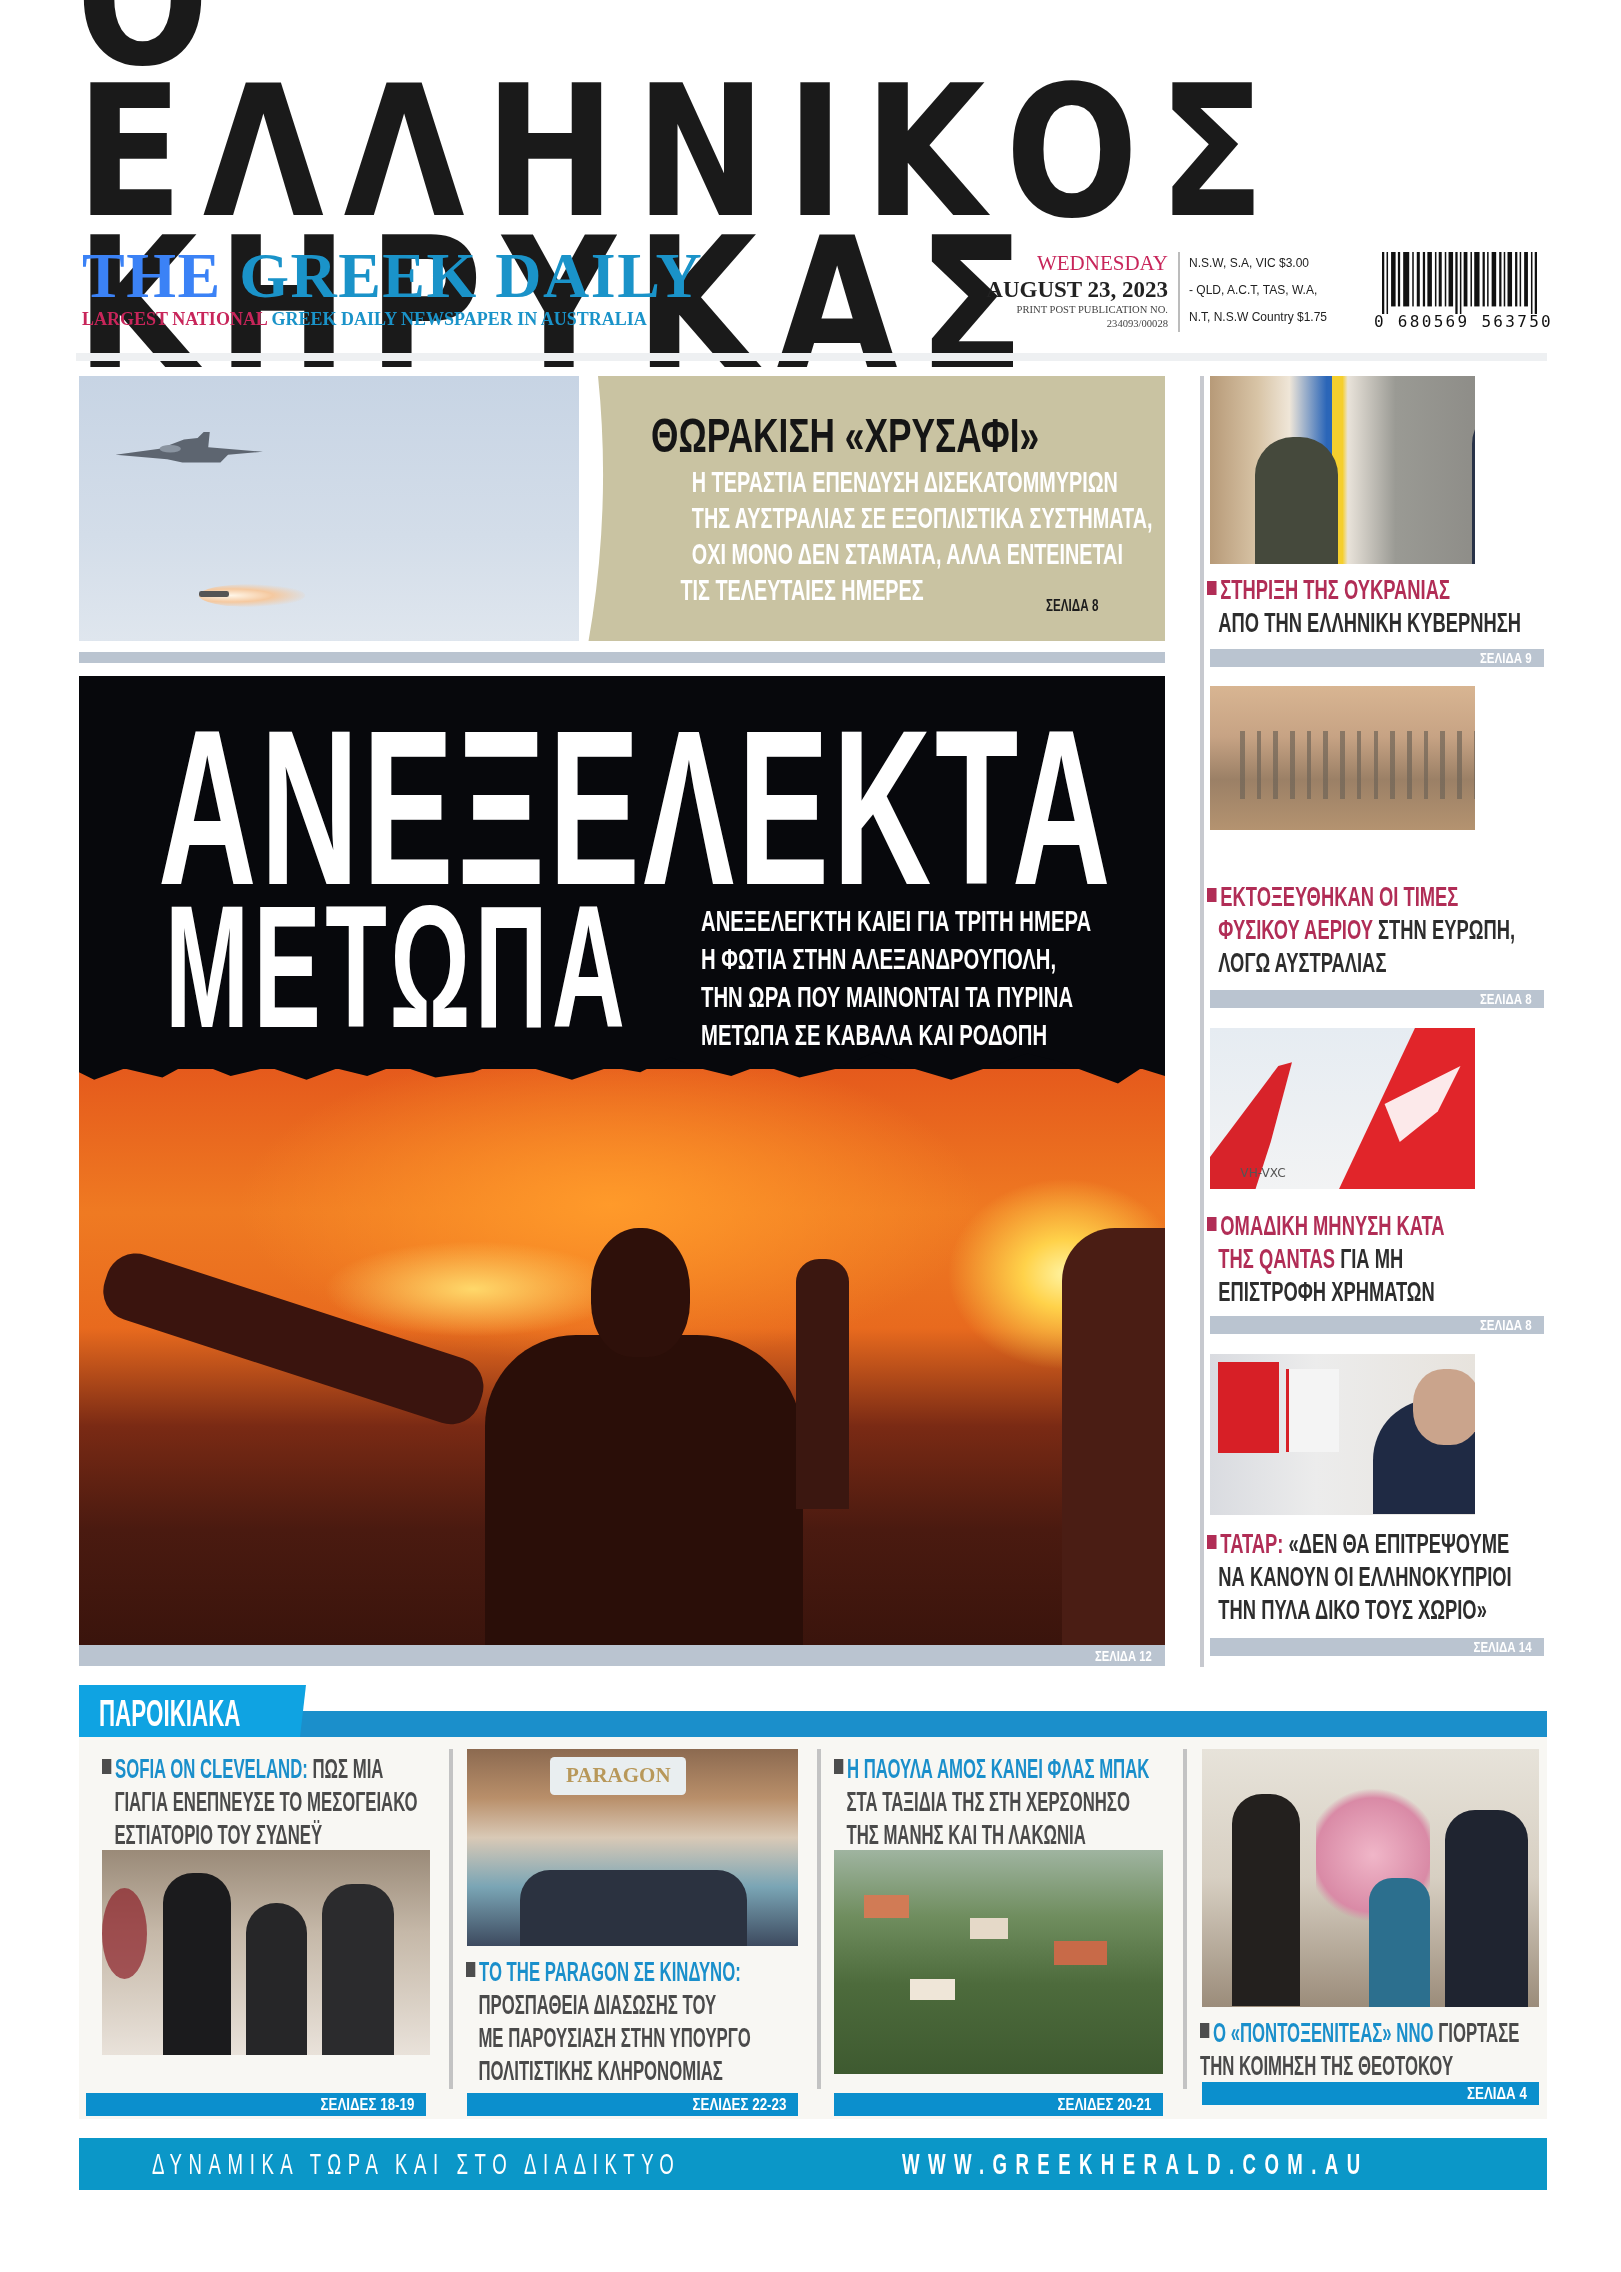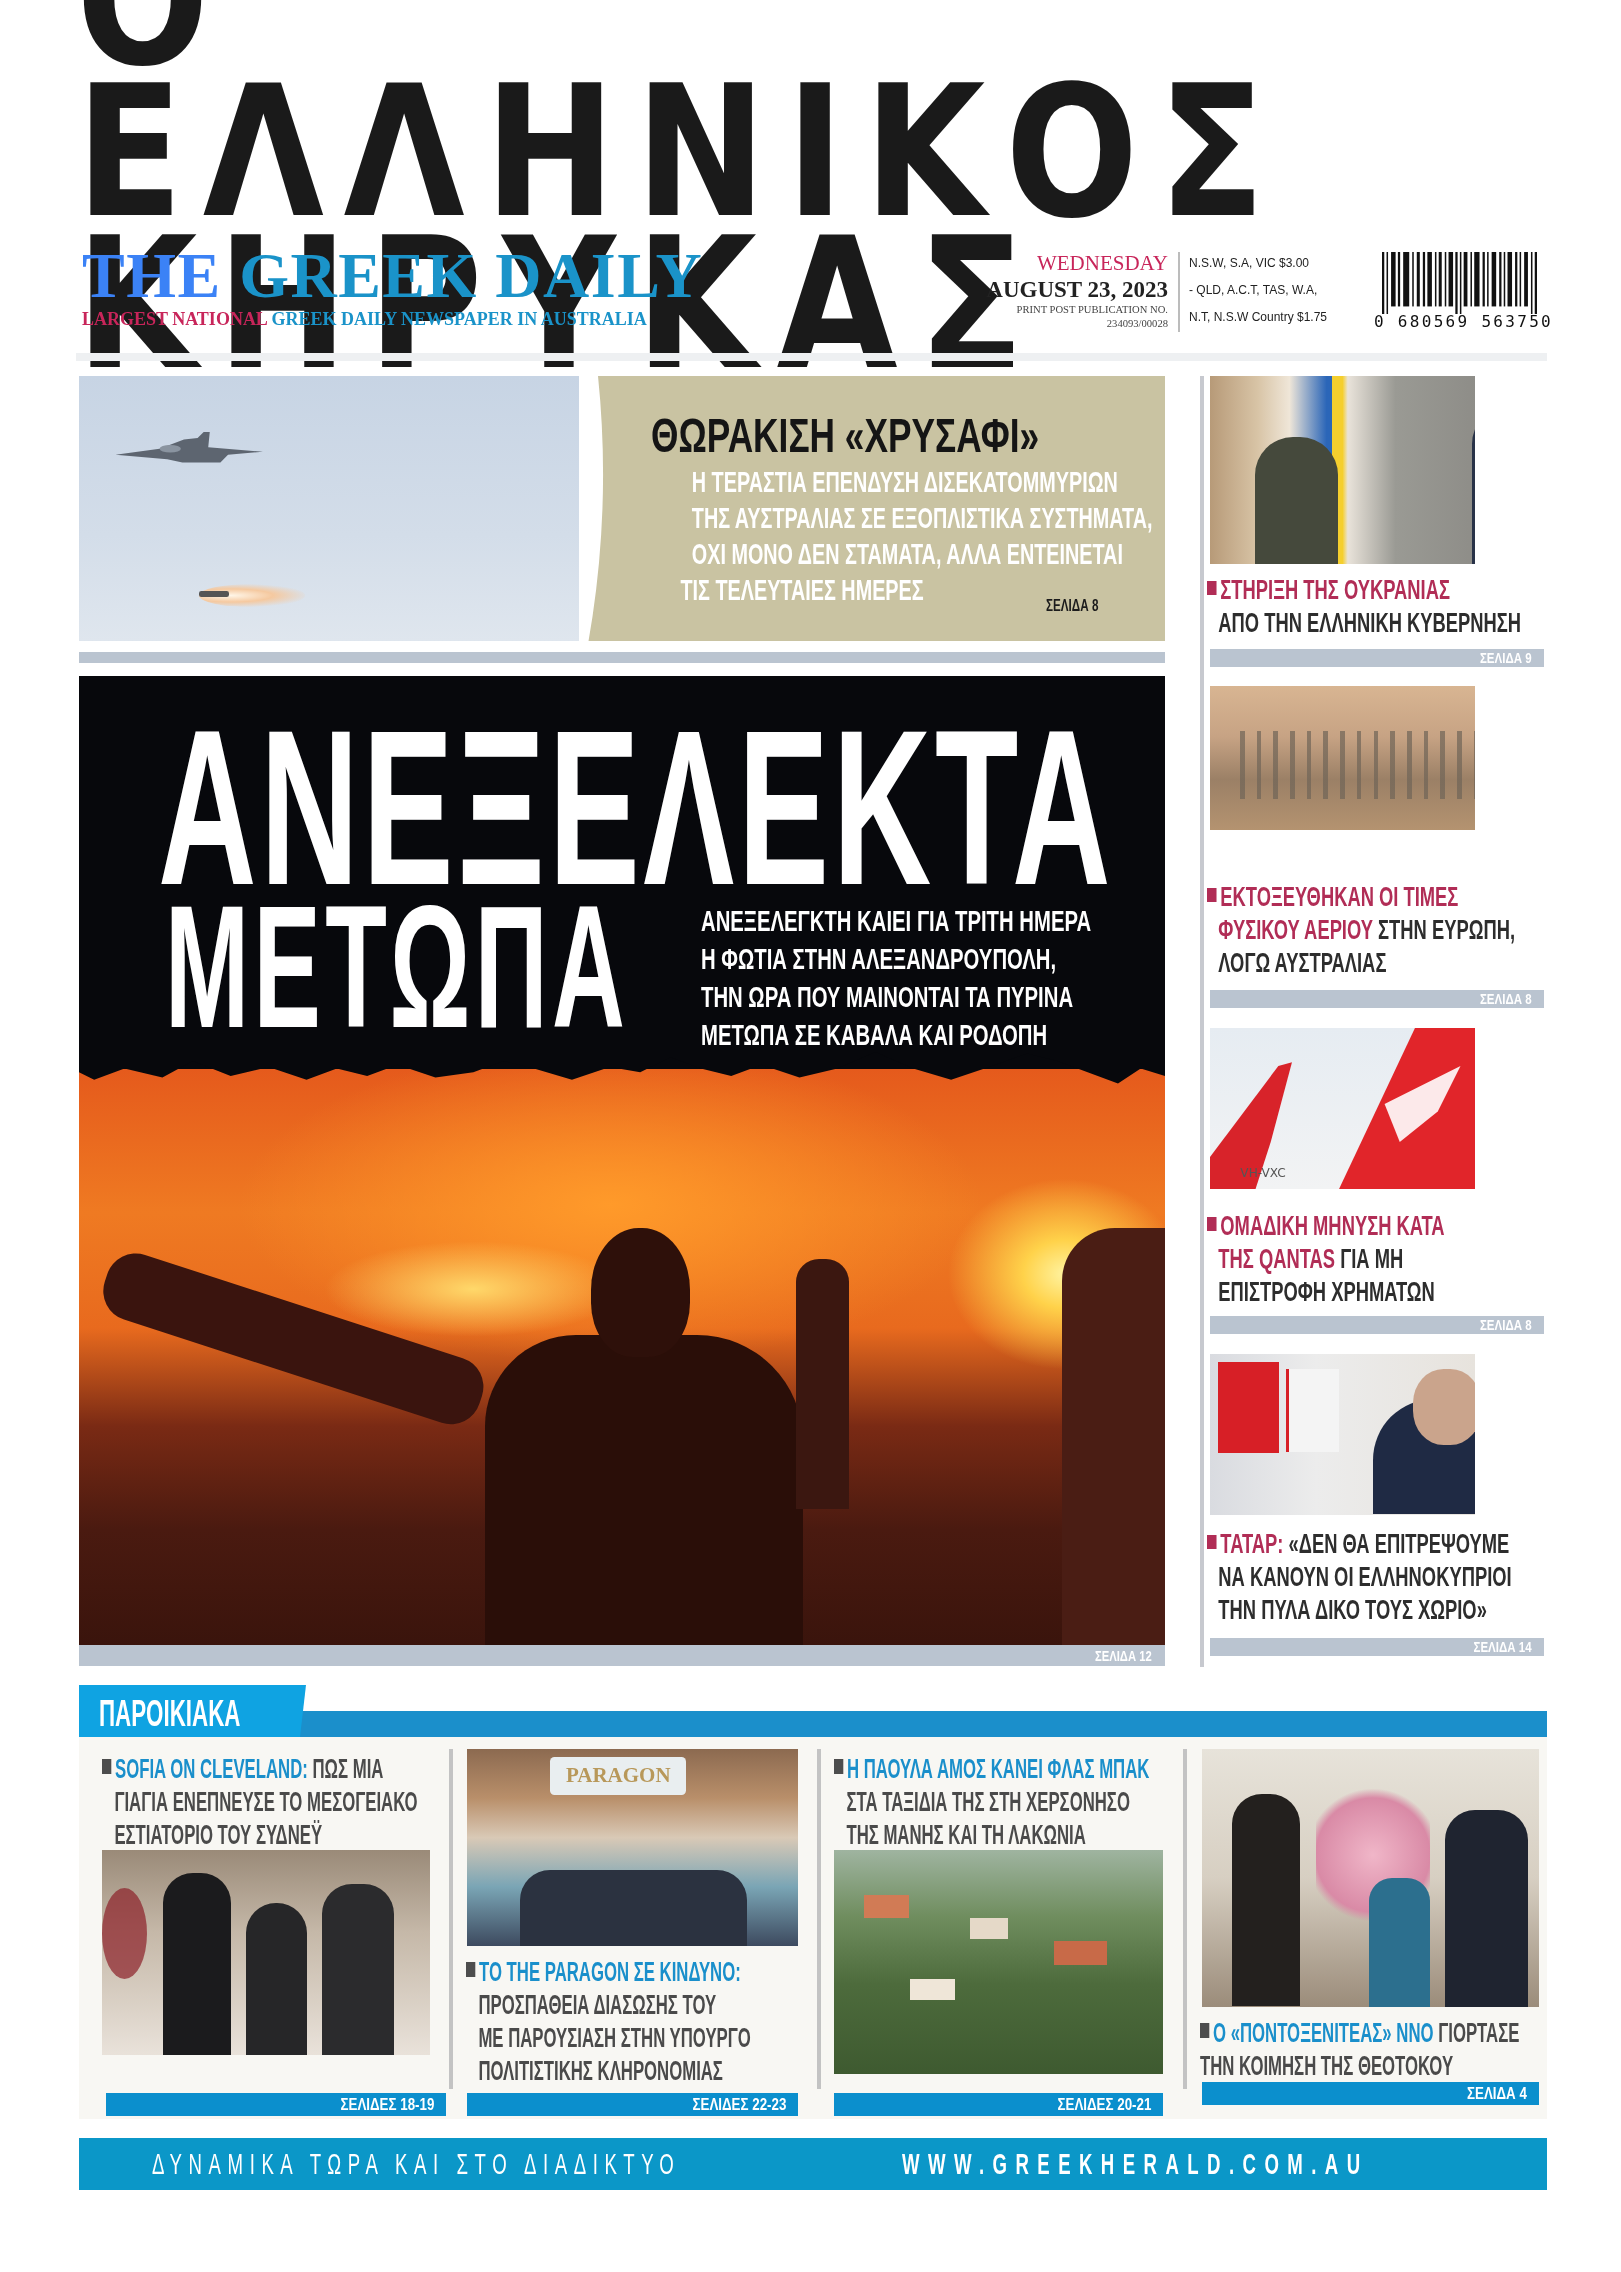--- a/index.html
+++ b/index.html
@@ -271,21 +271,21 @@
   <div class="line"><span class="gray-sq"></span><span class="blue">SOFIA ON CLEVELAND:</span><span> ΠΩΣ ΜΙΑ</span></div>
   <div class="line" style="padding-left:20px;">ΓΙΑΓΙΑ ΕΝΕΠΝΕΥΣΕ ΤΟ ΜΕΣΟΓΕΙΑΚΟ</div>
   <div class="line" style="padding-left:20px;">ΕΣΤΙΑΤΟΡΙΟ ΤΟΥ ΣΥΔΝΕΫ</div>
 </div>
 <div class="par-photo" style="left:102px;top:1850px;width:328px;height:205px;background:linear-gradient(180deg,#9a8a78 0%,#c5b8a8 40%,#e9e2da 100%);">
   <div style="position:absolute;left:61px;top:23px;width:68px;height:182px;background:#1b1b1d;border-radius:30px 30px 0 0;"></div>
   <div style="position:absolute;left:144px;top:53px;width:61px;height:152px;background:#262628;border-radius:30px 30px 0 0;"></div>
   <div style="position:absolute;left:220px;top:34px;width:72px;height:171px;background:#2b2b2d;border-radius:30px 30px 0 0;"></div>
   <div style="position:absolute;left:0;top:38px;width:45px;height:91px;background:#8b1f28;opacity:.7;border-radius:50%;"></div>
 </div>
-<div class="par-page" style="left:106px;top:2093px;width:340px;">
+<div class="par-page" style="left:86px;top:2093px;width:340px;">
   <span>ΣΕΛΙΔΕΣ 18-19</span>
 </div>
 
 <div class="par-photo" style="left:467px;top:1749px;width:331px;height:197px;background:linear-gradient(180deg,#8c6a50 0%,#b98f6a 25%,#d9c9b6 45%,#7aa5b5 70%,#3d4a5f 100%);">
   <div style="position:absolute;left:83px;top:7.6px;width:136px;height:38px;background:#e9eef0;border-radius:4.5px;"></div>
   <div style="position:absolute;left:99px;top:13.6px;font-family:'Liberation Serif',serif;font-size:21px;color:#b8985a;font-weight:bold;">PARAGON</div>
   <div style="position:absolute;left:53px;top:121px;width:227px;height:76px;background:#2b3240;border-radius:30px 30px 0 0;"></div>
 </div>
 <div class="par-head" style="left:466px;top:1956px;">
   <div class="line"><span class="gray-sq"></span><span class="blue">ΤΟ THE PARAGON ΣΕ ΚΙΝΔΥΝΟ:</span></div>

